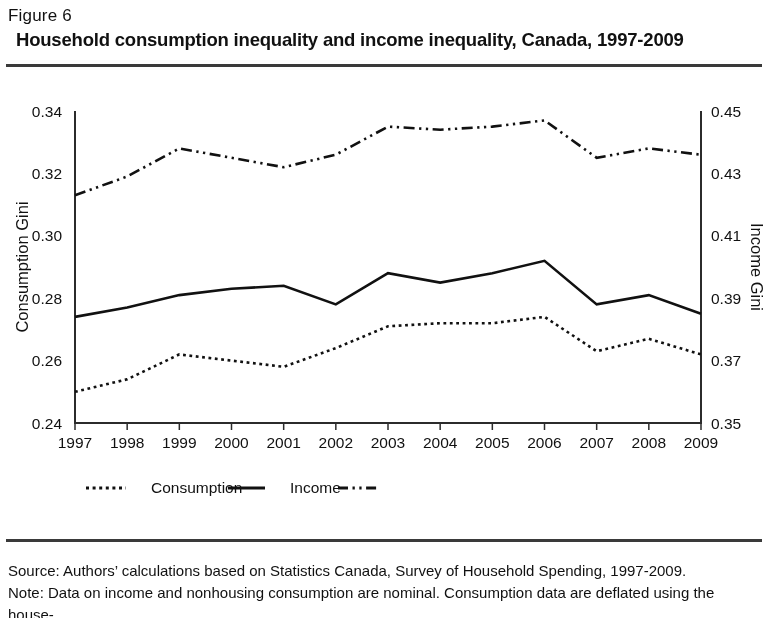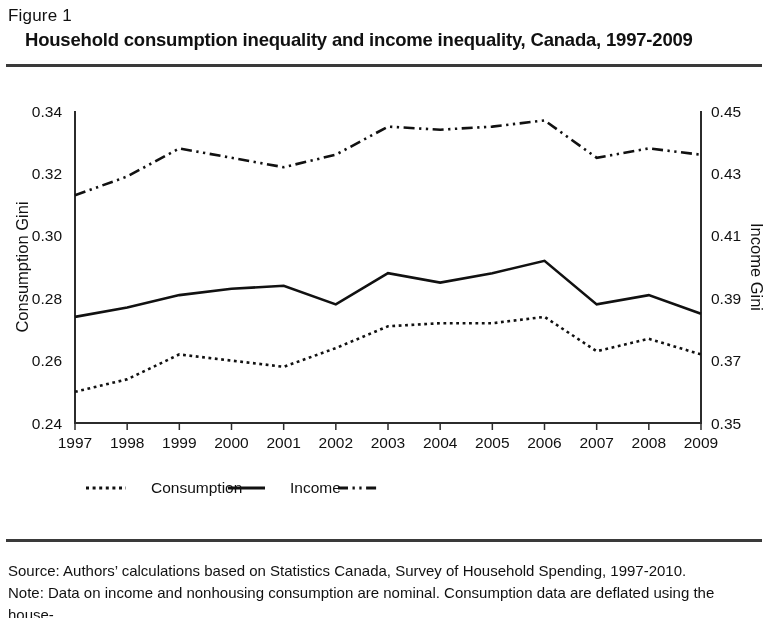--- a/index.html
+++ b/index.html
@@ -1,33 +1,33 @@
 <!DOCTYPE html>
 <html><head>
 <meta charset="utf-8">
 <style>
   html,body{margin:0;padding:0;background:#ffffff;}
   body{width:768px;height:618px;position:relative;font-family:"Liberation Sans",sans-serif;color:#111;overflow:hidden;}
   .abs{position:absolute;}
   #figure-label{left:8px;top:6px;font-size:17px;letter-spacing:.2px;}
-  #figure-title{left:25px;top:29px;font-size:18.5px;font-weight:700;letter-spacing:-0.2px;}
+  #figure-title{left:16px;top:29px;font-size:18.5px;font-weight:700;letter-spacing:-0.2px;}
   .rule{left:6px;right:6px;height:3px;background:#3a3a3a;}
   #top-rule{top:64px;}
   #bottom-rule{top:539px;}
   #chart-wrap{left:0;top:90px;width:768px;height:380px;}
   .tick-label{font-family:"Liberation Sans",sans-serif;font-size:15.5px;fill:#111;}
   .axis-title{font-family:"Liberation Sans",sans-serif;font-size:16.5px;fill:#111;}
   .legend-item{position:absolute;top:478px;display:flex;align-items:center;gap:24px;height:20px;}
   .legend-label{font-size:15.5px;white-space:nowrap;}
   #footer{left:8px;top:560px;right:14px;font-size:15px;line-height:22px;}
 </style>
 </head>
 <body>
 
-<div id="figure-label" class="abs">Figure 1</div>
+<div id="figure-label" class="abs">Figure 6</div>
 <div id="figure-title" class="abs">Household consumption inequality and income inequality, Canada, 1997-2009</div>
 <div id="top-rule" class="abs rule"></div>
 
 <div id="chart-wrap" class="abs">
   <svg id="chart-svg" width="768" height="380" viewBox="0 0 768 380">
     <text class="axis-title" transform="translate(28 177) rotate(-90)" text-anchor="middle">Consumption Gini</text>
     <text class="axis-title" transform="translate(751 177) rotate(90)" text-anchor="middle">Income Gini</text>
   <path d="M 75 21 L 75 333 L 701 333 L 701 21" fill="none" stroke="#2b2b2b" stroke-width="2"></path>
       <line x1="75" y1="334" x2="75" y2="340" stroke="#2b2b2b" stroke-width="1.5"></line>
       <text x="75" y="358" text-anchor="middle" class="tick-label">1997</text>
@@ -87,16 +87,16 @@
 </div>
 <div class="legend-item" style="left:337px">
   <svg width="42" height="14">
     <line x1="1" y1="7" x2="41" y2="7" stroke="#111" stroke-width="2.8" stroke-dasharray="10 4.5 2.3 4.5 2.3 4.5"></line>
   </svg>
 </div>
 
 <div id="bottom-rule" class="abs rule"></div>
 
 <div id="footer" class="abs">
-  <div>Source: Authors’ calculations based on Statistics Canada, Survey of Household Spending, 1997-2010.</div>
+  <div>Source: Authors’ calculations based on Statistics Canada, Survey of Household Spending, 1997-2009.</div>
   <div>Note: Data on income and nonhousing consumption are nominal. Consumption data are deflated using the house-</div>
 
 </div>
 
 </body></html>

